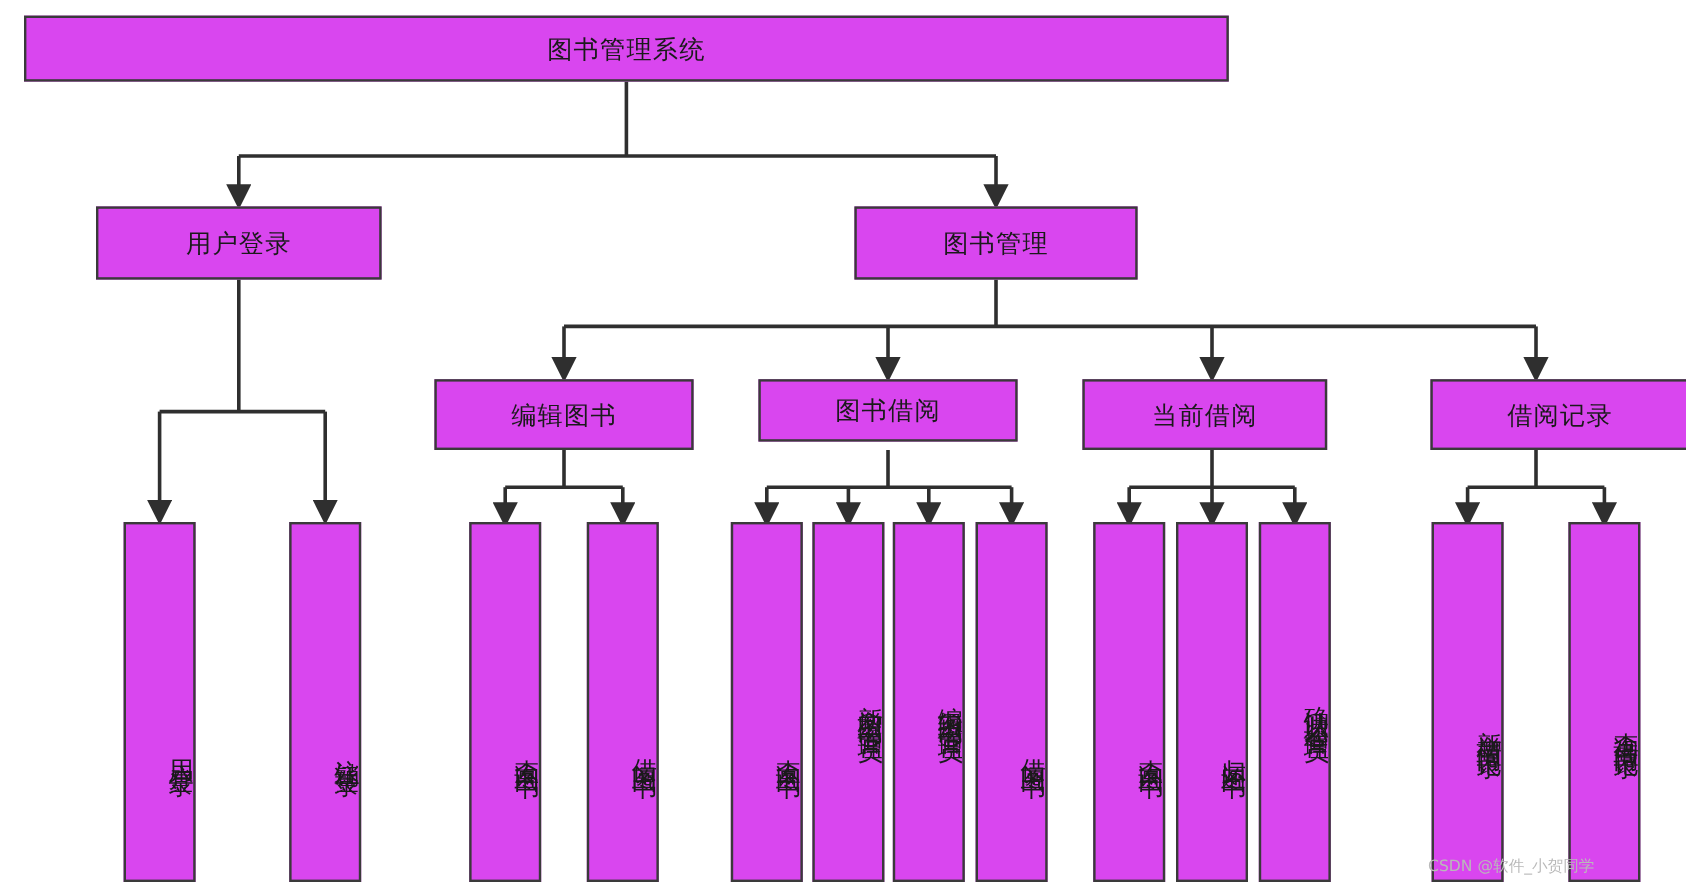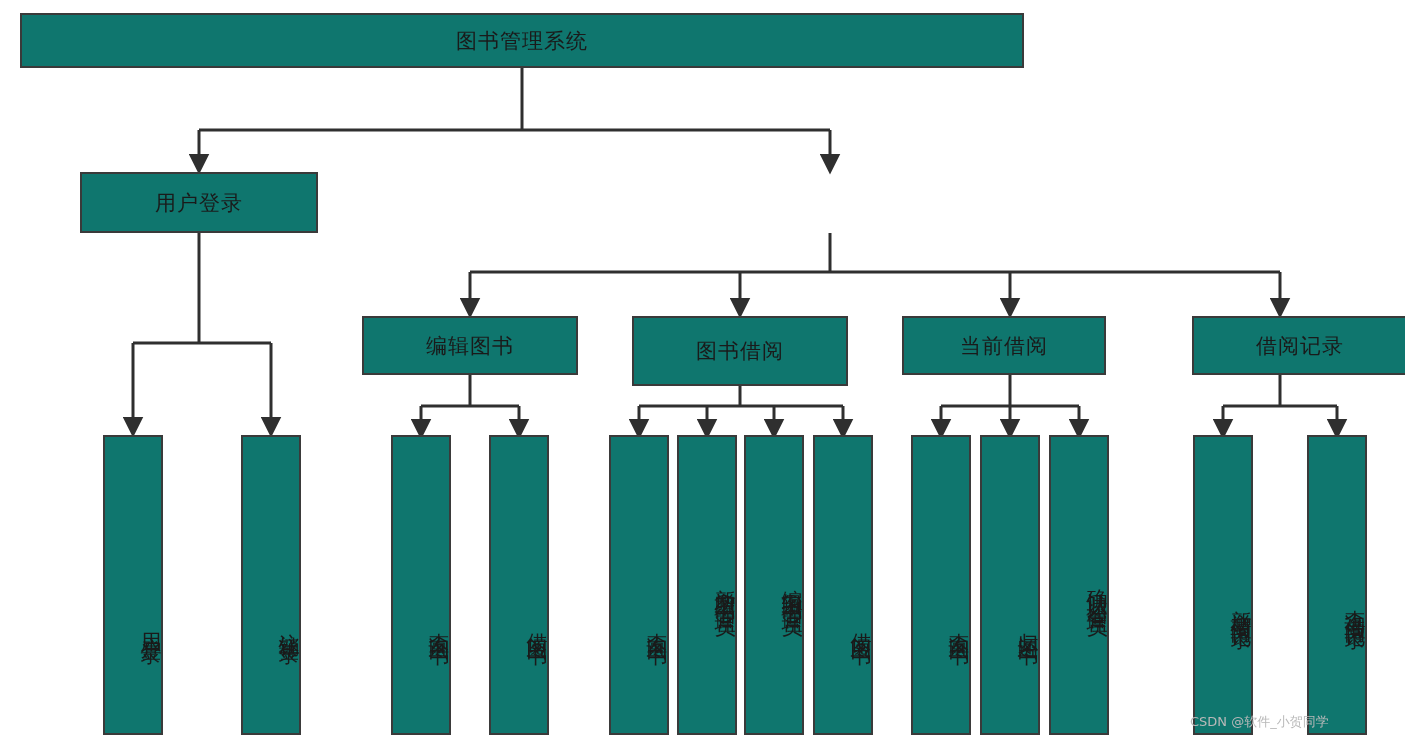--- a/index.html
+++ b/index.html
@@ -20,21 +20,21 @@
   #edges-layer {
     position: absolute;
     left: 0;
     top: 0;
     width: 1405px;
     height: 747px;
   }
   .node {
     position: absolute;
     box-sizing: border-box;
-    background: #0f766e;
+    background: #d946ef;
     border: 2px solid #3a3a3a;
     display: flex;
     align-items: center;
     justify-content: center;
     color: #1a1a1a;
   }
   .node-h {
     font-size: 21px;
     letter-spacing: 1px;
     white-space: nowrap;
@@ -127,24 +127,25 @@
       <path d="M 1223 406 L 1337 406"></path>
       <path d="M 1223 406 L 1223 429" marker-end="url(#arrow)"></path>
       <path d="M 1337 406 L 1337 429" marker-end="url(#arrow)"></path>
     </g>
   </svg>
 
   <div class="node node-h" style="left:20px; top:13px; width:1004px; height:55px;">图书管理系统</div>
 
   <div class="node node-h" style="left:80px; top:172px; width:238px; height:61px;">用户登录</div>
 
+  <div class="node node-h" style="left:712px; top:172px; width:236px; height:61px;">图书管理</div>
 
   <div class="node node-h" style="left:362px; top:316px; width:216px; height:59px;">编辑图书</div>
 
-  <div class="node node-h" style="left:632px; top:316px; width:216px; height:70px;">图书借阅</div>
+  <div class="node node-h" style="left:632px; top:316px; width:216px; height:52px;">图书借阅</div>
 
   <div class="node node-h" style="left:902px; top:316px; width:204px; height:59px;text-align:right;">当前借阅</div>
 
   <div class="node node-h" style="left:1172px; top:316px; width:216px; height:59px;margin-left:20px;">借阅记录</div>
 
   <div class="node node-v" style="left:103px; top:435px; width:60px; height:300px; padding-top:78px;">用户登录</div>
 
   <div class="node node-v" style="left:241px; top:435px; width:60px; height:300px; padding-top:78px;">注销登录</div>
 
   <div class="node node-v" style="left:391px; top:435px; width:60px; height:300px; padding-top:78px;">查询图书</div>

